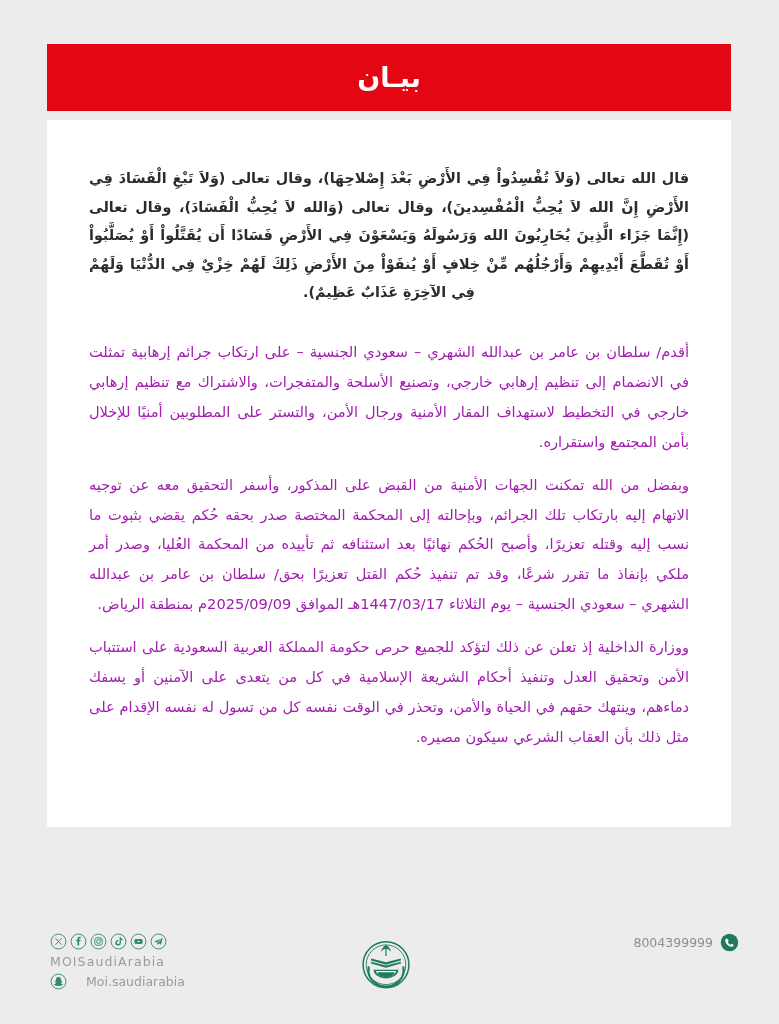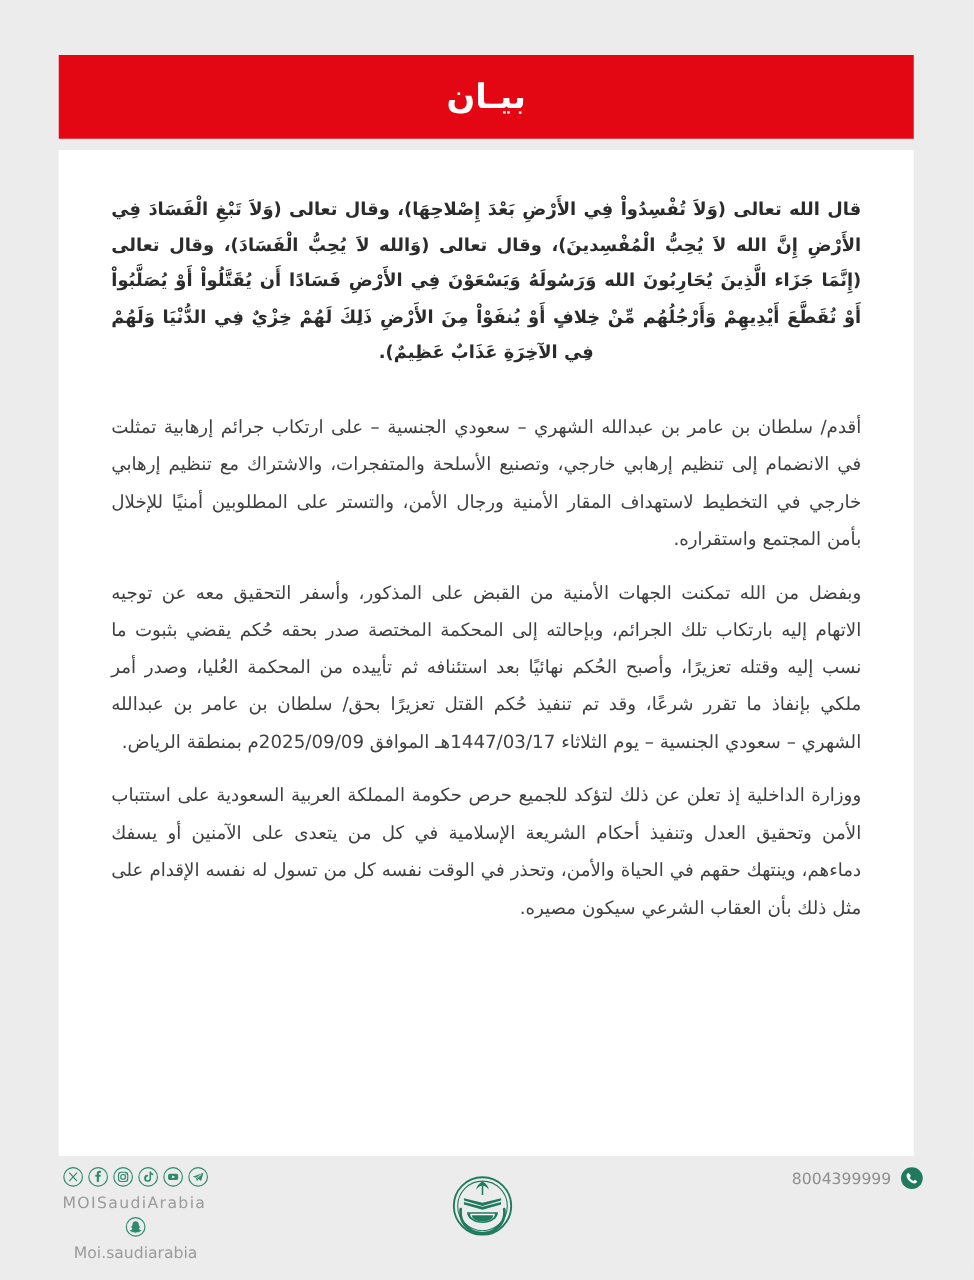--- a/index.html
+++ b/index.html
@@ -35,40 +35,40 @@
     letter-spacing: 2px;
     font-family: "DejaVu Sans", "Liberation Sans", sans-serif;
   }
 
   
   .card {
     position: absolute;
     left: 47px;
     top: 120px;
     width: 684px;
-    height: 805px;
+    height: 707px;
     background: #ffffff;
-    padding: 34px 42px 20px 42px;
+    padding: 44px 42px 20px 42px;
   }
 
   .verse-block {
     font-size: 14.3px;
     font-weight: bold;
     line-height: 2.0;
     color: #2b2b2b;
     text-align: justify;
     text-align-last: center;
     direction: rtl;
     margin-bottom: 30px;
   }
 
   .para {
     font-size: 14.6px;
     line-height: 2.05;
-    color: #404040;
+    color: #a21caf;
     text-align: justify;
     direction: rtl;
     margin-bottom: 13px;
   }
   .para:last-of-type { margin-bottom: 0; }
 
   .closing {
     font-size: 14.6px;
     font-weight: bold;
     color: #3f4246;
@@ -107,23 +107,22 @@
   .handle-main {
     color: #9b9b9b;
     font-size: 12.5px;
     letter-spacing: 1.1px;
     margin-top: 4px;
     font-family: "DejaVu Sans", "Liberation Sans", sans-serif;
   }
   .snap-row {
     display: flex;
     align-items: center;
-    gap: 4px;
+    gap: 19px;
     margin-top: 4px;
-    flex-direction: column;
   }
   .handle-snap {
     color: #9b9b9b;
     font-size: 12.5px;
     font-family: "DejaVu Sans", "Liberation Sans", sans-serif;
   }
 
   .footer-emblem {
     position: absolute;
     left: 355px;

